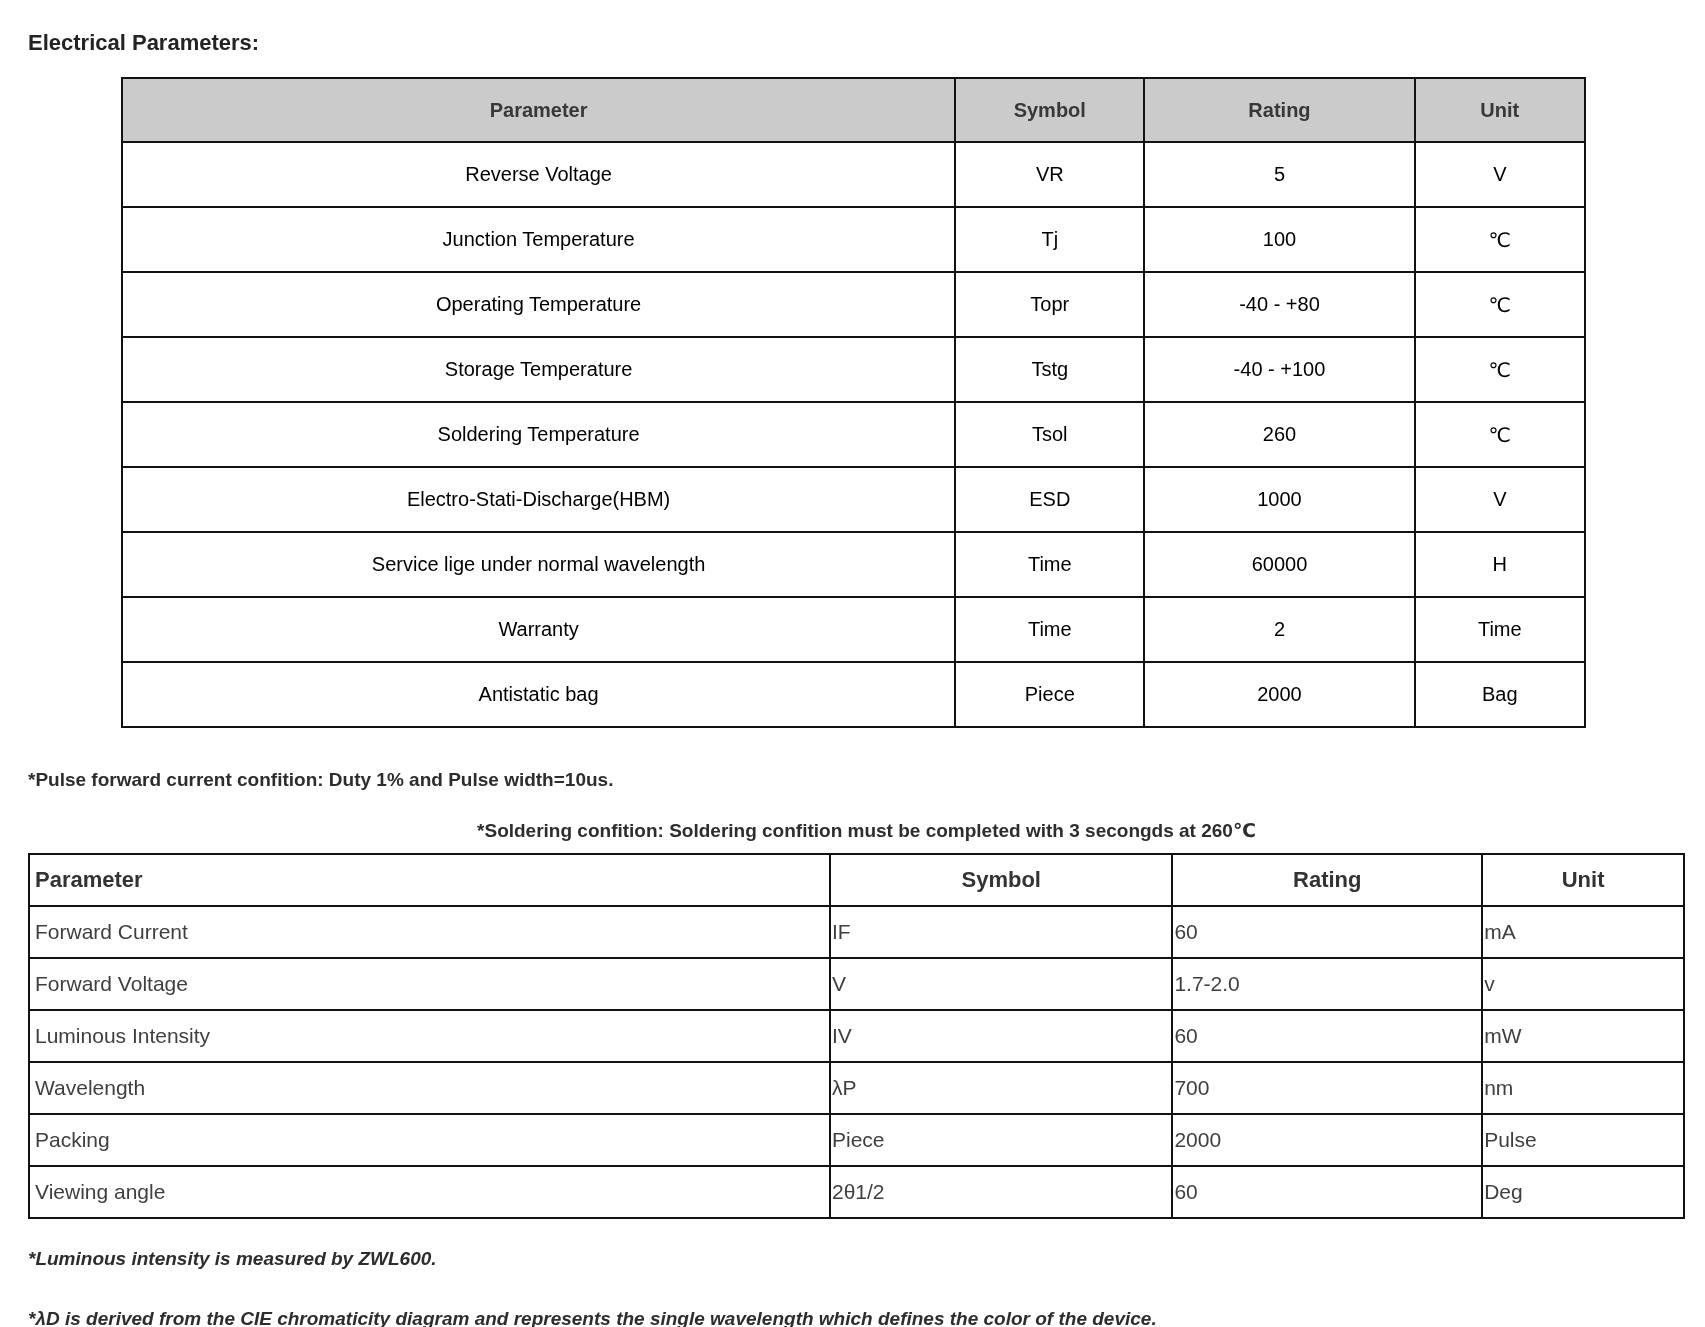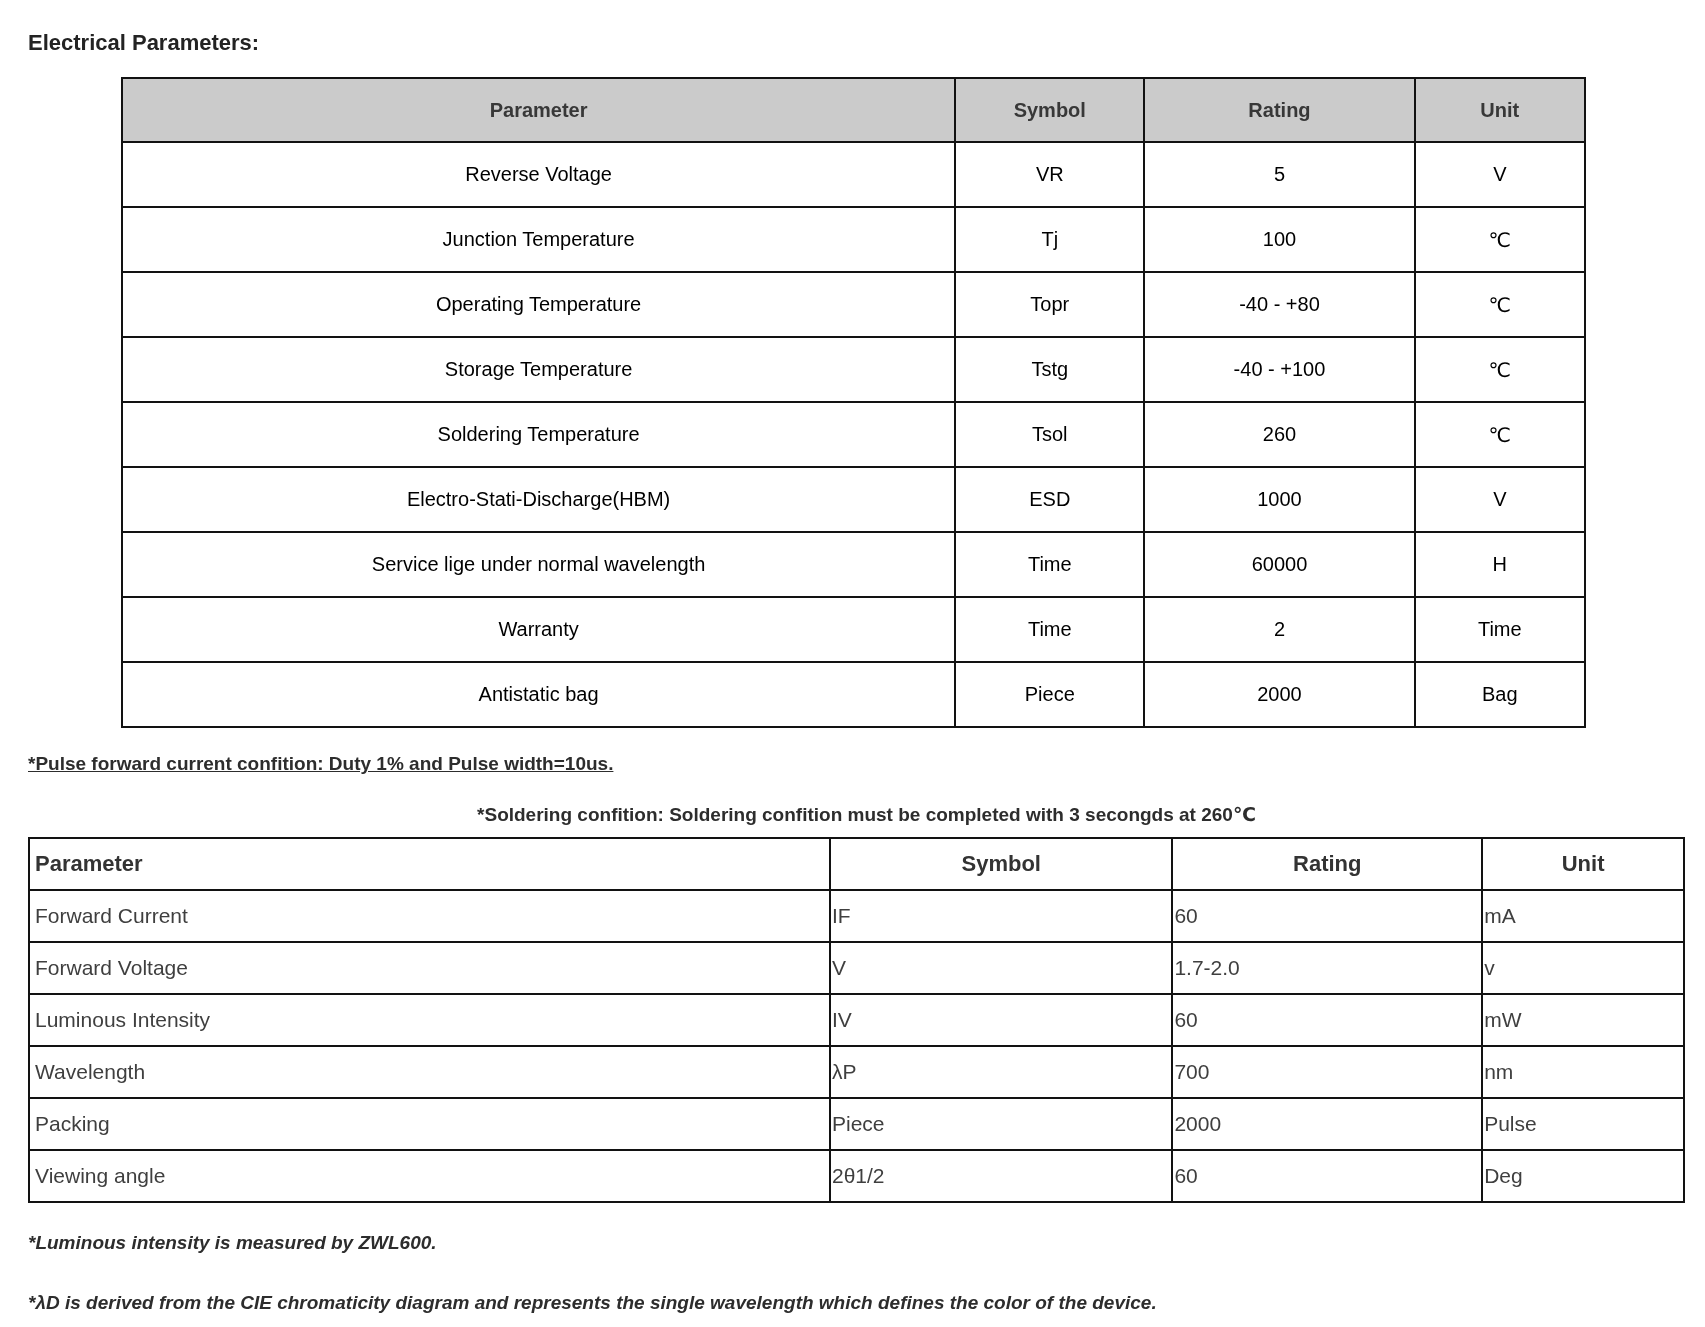--- a/index.html
+++ b/index.html
@@ -58,21 +58,21 @@
   .t1 .c-rat   { width: 18.4%; }
   .t1 .c-unit  { width: 11.5%; }
   
   .note {
     margin-left: 28px;
     font-size: 19px;
     font-weight: bold;
     color: #2d2d2d;
     line-height: 24px;
   }
-  .note-1 { margin-top: 24px; text-decoration: underline; }
+  .note-1 { margin-top: 40px; }
   .note-2 { margin-top: 27px; text-align: center; }
   .note-3 { margin-top: 28px; font-style: italic; }
   .note-4 { margin-top: 36px; font-style: italic; }
   
   .t2 {
     margin: 10px 0 0 28px;
     width: 1657px;
   }
   .t2 th, .t2 td {
     border: 2px solid #121212;

